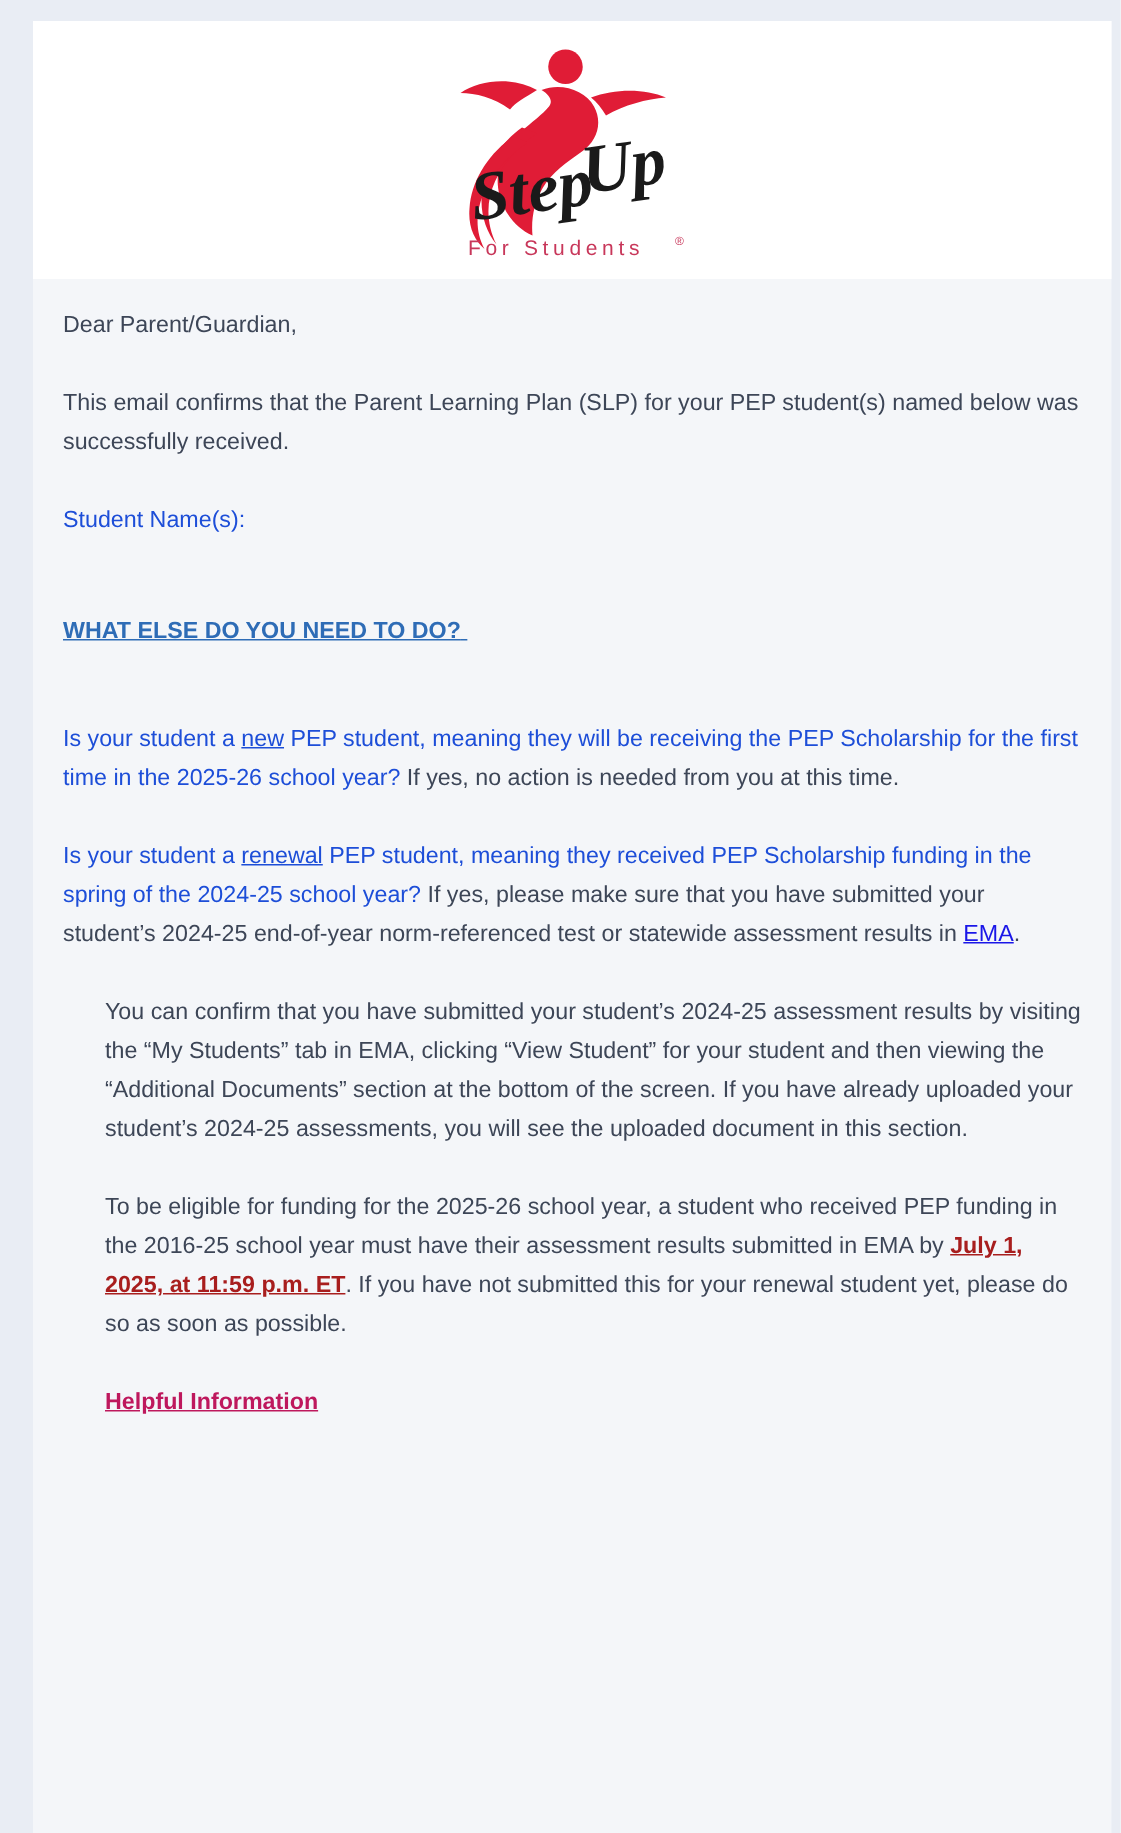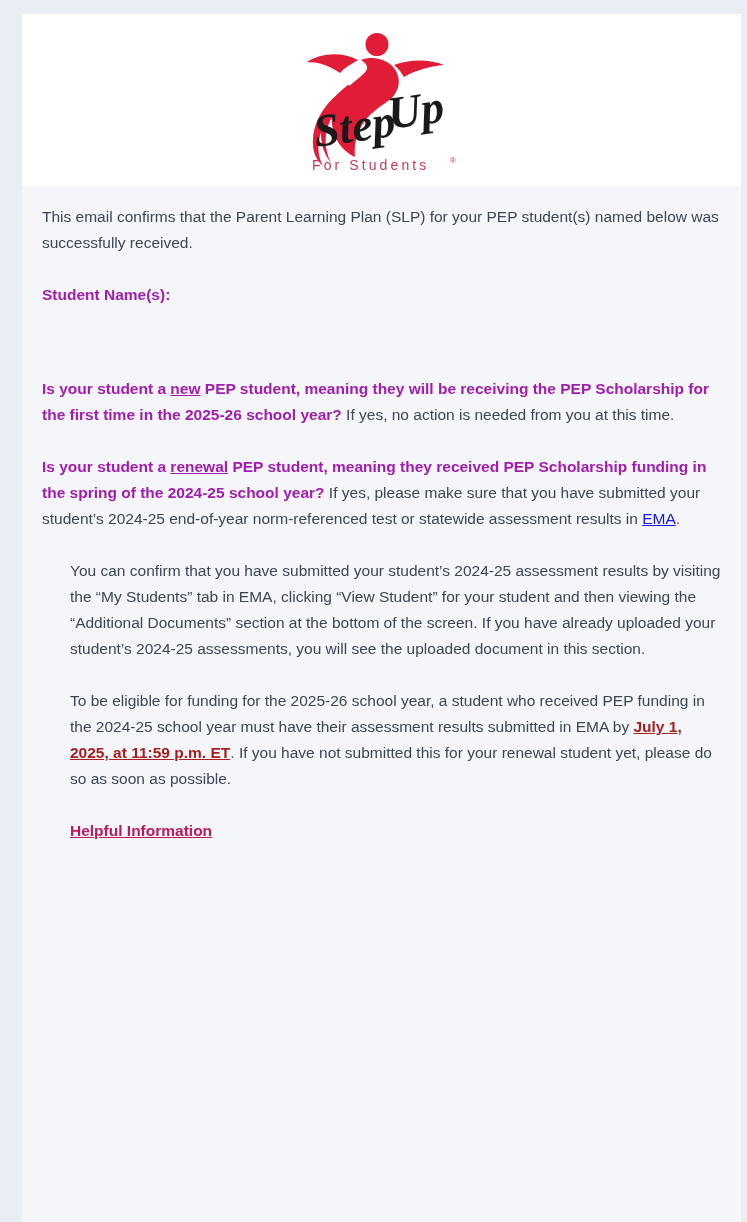--- a/index.html
+++ b/index.html
@@ -49,21 +49,21 @@
     padding: 18px 20px 30px 20px;
     color: #3d4657;
     font-size: 15.5px;
     line-height: 26px;
   }
   .email-body p {
     margin: 0 0 26px 0;
   }
   .tight { margin-bottom: 0 !important; }
 
-  b, .b { font-weight: bold; color: #a21caf; }
+  b, .b { font-weight: normal; color: #1d4ed8; }
   .u { text-decoration: underline; }
 
   .link-section {
     color: #2e6cb6;
     font-weight: bold;
     text-decoration: underline;
     font-size: 15.5px;
   }
   .link-blue {
     color: #1a16e8;
@@ -128,44 +128,48 @@
         <g>
           <text x="14" y="141" font-family="'Liberation Sans', sans-serif" font-size="14" letter-spacing="3.1" fill="#c8375a">For Students</text>
           <text x="152" y="134" font-family="'Liberation Sans', sans-serif" font-size="8" fill="#c8375a">®</text>
         </g>
       </svg>
     </div>
   </div>
 
   <div class="email-body">
 
+    <p>Dear Parent/Guardian,</p>
 
     <p>This email confirms that the Parent Learning Plan (SLP) for your PEP student(s) named below was successfully received.</p>
 
     <p class="b tight">Student Name(s):</p>
 
     <div class="student-names-gap"></div>
 
+    <p>
+      <a href="#" class="link-section"><span>WHAT ELSE DO YOU NEED TO DO?</span>&nbsp;</a>
+    </p>
 
     <div class="spacer-sm"></div>
 
     <p>
       <b><span>Is your student a </span><span class="u">new</span><span> PEP student, meaning they will be receiving the PEP Scholarship for the first time in the 2025-26 school year?</span></b><span> If yes, no action is needed from you at this time.</span>
     </p>
 
     <p>
       <b><span>Is your student a </span><span class="u">renewal</span><span> PEP student, meaning they received PEP Scholarship funding in the spring of the 2024-25 school year?</span></b><span> If yes, please make sure that you have submitted your student’s 2024-25 end-of-year norm-referenced test or statewide assessment results in </span><a href="#" class="link-blue">EMA</a><span>.</span>
     </p>
 
     <div class="indent">
 
       <p>You can confirm that you have submitted your student’s 2024-25 assessment results by visiting the “My Students” tab in EMA, clicking “View Student” for your student and then viewing the “Additional Documents” section at the bottom of the screen. If you have already uploaded your student’s 2024-25 assessments, you will see the uploaded document in this section.</p>
 
       <p>
-        <span>To be eligible for funding for the 2025-26 school year, a student who received PEP funding in the 2024-25 school year must have their assessment results submitted in EMA by </span><span class="deadline">July 1, 2025, at 11:59 p.m. ET</span><span>. If you have not submitted this for your renewal student yet, please do so as soon as possible.</span>
+        <span>To be eligible for funding for the 2025-26 school year, a student who received PEP funding in the 2016-25 school year must have their assessment results submitted in EMA by </span><span class="deadline">July 1, 2025, at 11:59 p.m. ET</span><span>. If you have not submitted this for your renewal student yet, please do so as soon as possible.</span>
       </p>
 
       <p class="tight">
         <span class="heading-ul">Helpful Information</span>
       </p>
 
 
     </div>
 
   </div>

